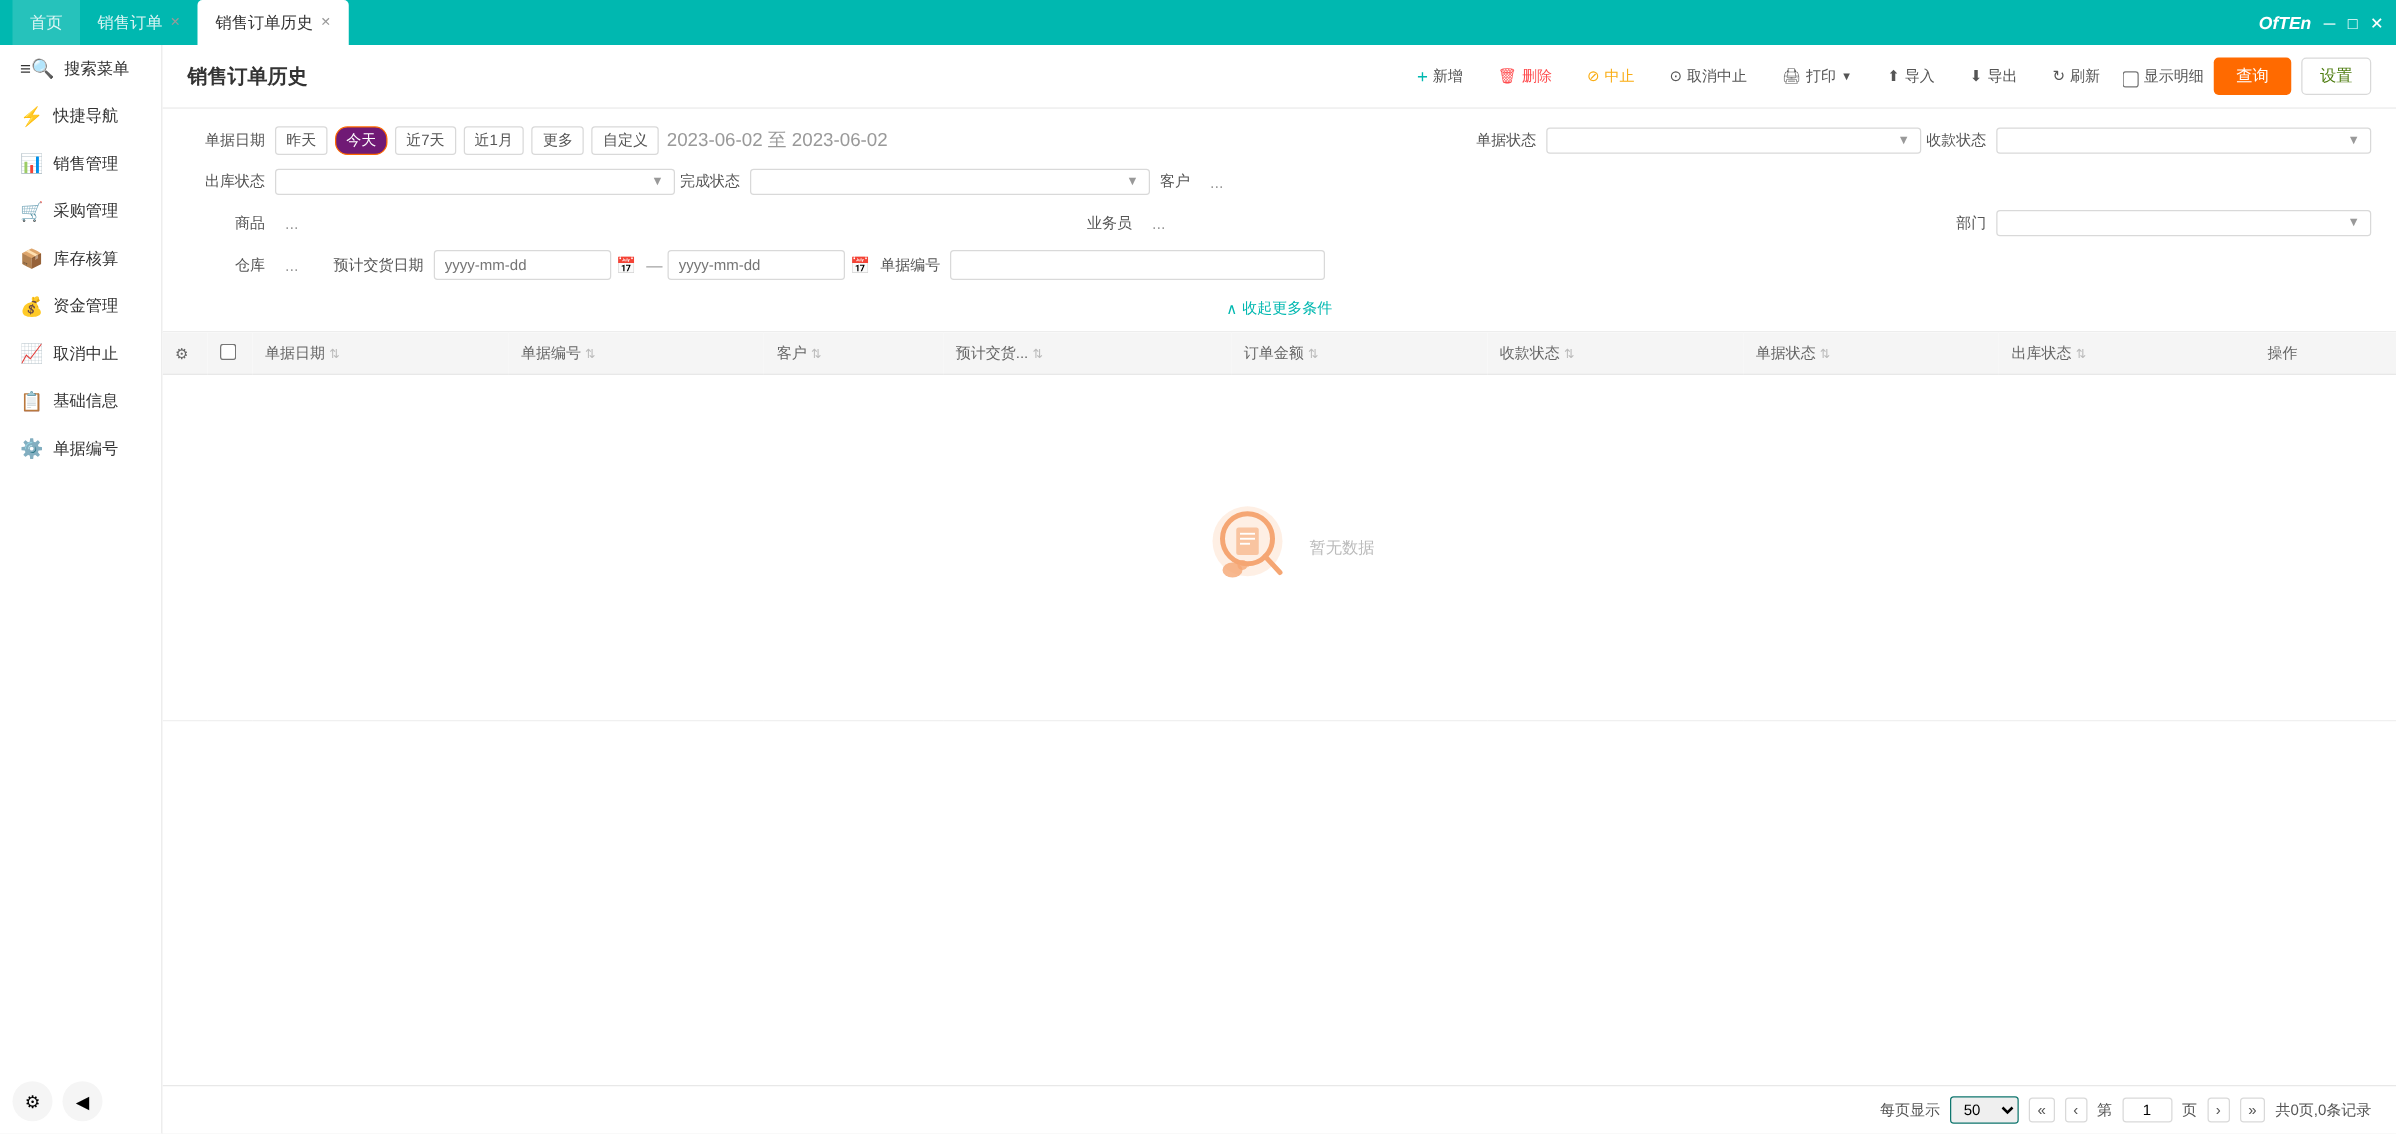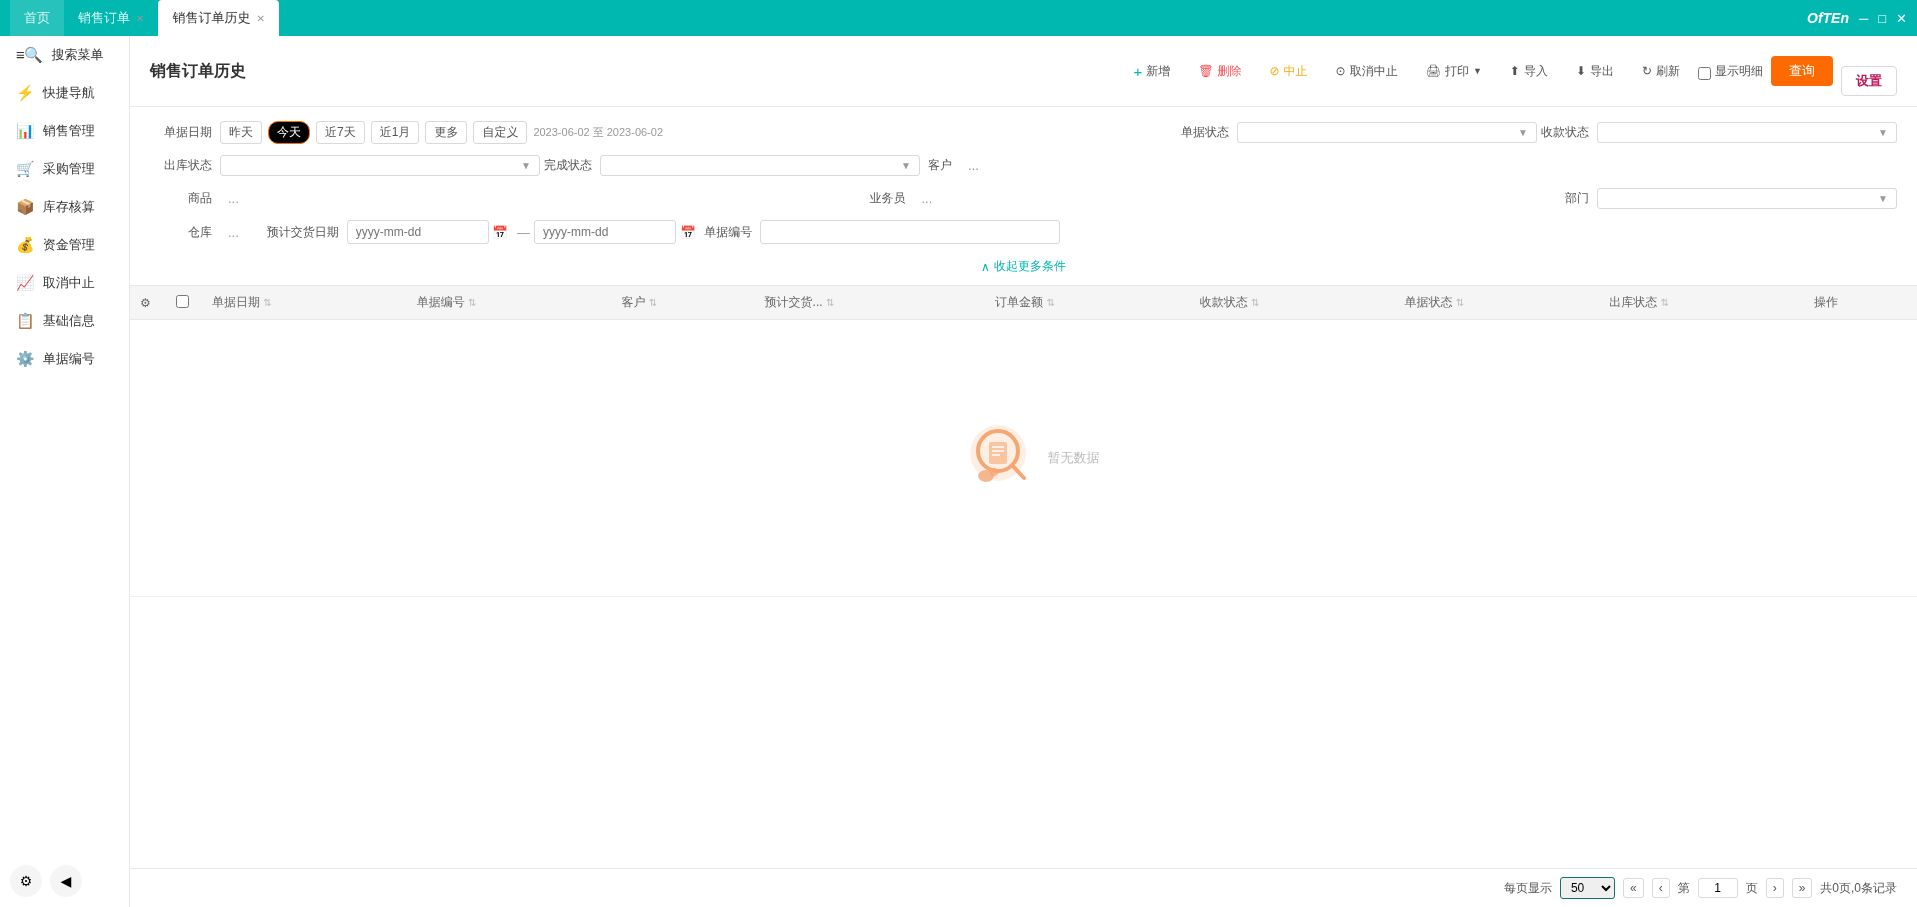--- a/index.html
+++ b/index.html
@@ -29,32 +29,32 @@
     .main-content { flex: 1; overflow: auto; padding: 0; background: #f5f5f5; display: flex; flex-direction: column; }
 
     
     .page-header { background: white; padding: 10px 20px; display: flex; align-items: center; justify-content: space-between; border-bottom: 1px solid #e8e8e8; flex-shrink: 0; }
     .page-title { font-size: 16px; font-weight: bold; color: #333; }
     .toolbar { display: flex; align-items: center; gap: 8px; }
     .toolbar-btn { display: flex; align-items: center; gap: 4px; padding: 4px 10px; cursor: pointer; color: #555; font-size: 12px; border: none; background: none; }
     .toolbar-btn.danger { color: #ff4d4f; }
     .toolbar-btn.warning { color: #faad14; }
     .btn-query { background: #ff6a00; color: white; border: none; padding: 6px 18px; border-radius: 4px; cursor: pointer; font-size: 13px; }
-    .btn-settings { background: white; color: #be185d; border: 1px solid #d9d9d9; padding: 5px 14px; border-radius: 4px; cursor: pointer; font-size: 13px; margin-top: 20px; font-weight: bold; }
+    .btn-settings { background: white; color: #4d7c0f; border: 1px solid #d9d9d9; padding: 5px 14px; border-radius: 4px; cursor: pointer; font-size: 13px; margin-top: 0; }
     .show-detail { display: flex; align-items: flex-end; gap: 4px; font-size: 12px; color: #555; }
     .show-detail input { cursor: pointer; }
 
     
     .filter-area { background: white; padding: 14px 20px 6px 20px; border-bottom: 1px solid #e8e8e8; flex-shrink: 0; }
     .filter-row { display: flex; align-items: center; gap: 0; margin-bottom: 10px; }
     .filter-label { color: #555; font-size: 12px; min-width: 70px; text-align: right; padding-right: 8px; flex-shrink: 0; }
     .filter-date-group { display: flex; align-items: center; gap: 6px; flex: 1; }
     .date-btn { padding: 2px 8px; border-radius: 3px; cursor: pointer; font-size: 12px; border: 1px solid #d9d9d9; background: white; color: #555; }
-    .date-btn.active { background: #000000; color: white; border-color: #ff6a00; border-radius: 10px; }
-    .date-range { font-size: 11px; color: #999; }
+    .date-btn.active { background: #701a75; color: white; border-color: #ff6a00; border-radius: 10px; }
+    .date-range { font-size: 15px; color: #999; }
     .filter-select { display: flex; align-items: center; border: 1px solid #d9d9d9; border-radius: 3px; padding: 4px 8px; min-width: 220px; cursor: pointer; background: white; font-size: 12px; color: #999; justify-content: space-between; }
     .filter-select .arrow { color: #999; font-size: 10px; }
     .filter-input { border: 1px solid #d9d9d9; border-radius: 3px; padding: 4px 8px; min-width: 220px; font-size: 12px; color: #999; outline: none; }
     .filter-dots { color: #999; cursor: pointer; padding: 4px 8px; }
     .filter-separator { color: #999; padding: 0 4px; }
     .date-input { border: 1px solid #d9d9d9; border-radius: 3px; padding: 4px 8px; width: 142px; font-size: 12px; color: #bbb; outline: none; background: white; cursor: pointer; }
     .calendar-icon { color: #bbb; cursor: pointer; padding: 0 4px; }
     .collapse-btn { display: flex; align-items: center; gap: 4px; color: #00b8b0; font-size: 12px; cursor: pointer; justify-content: center; padding: 4px 0; }
 
     

